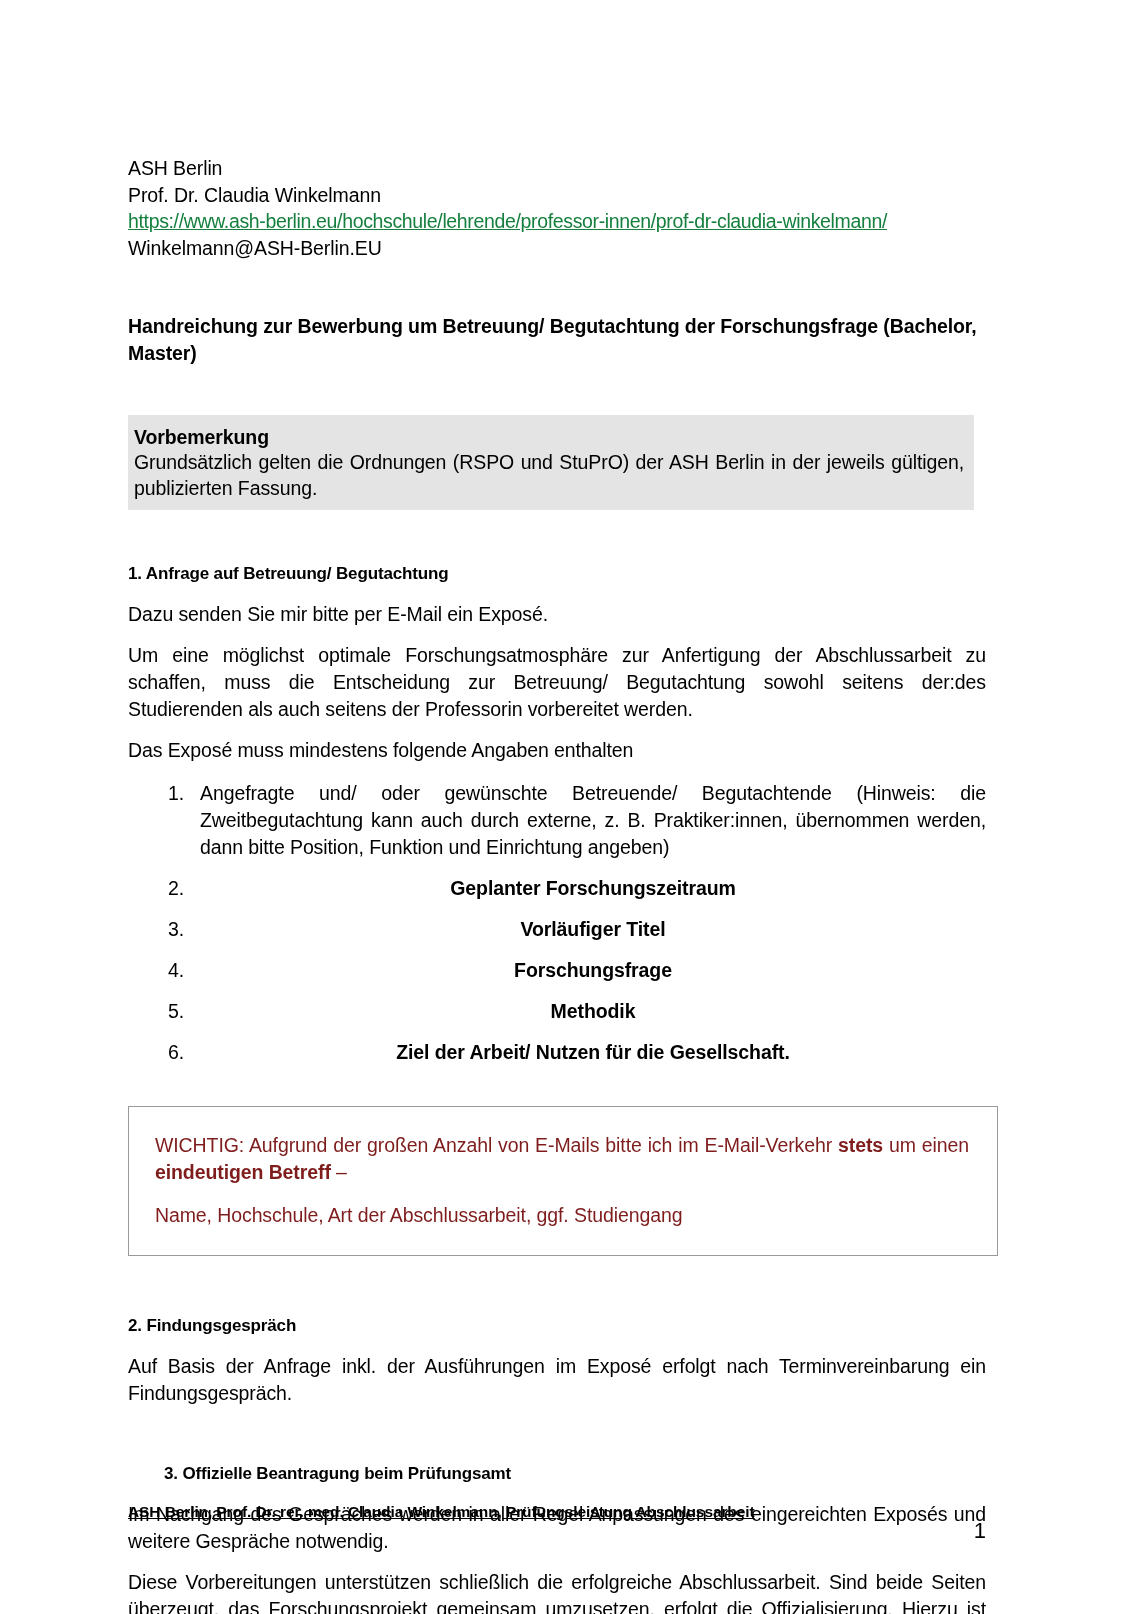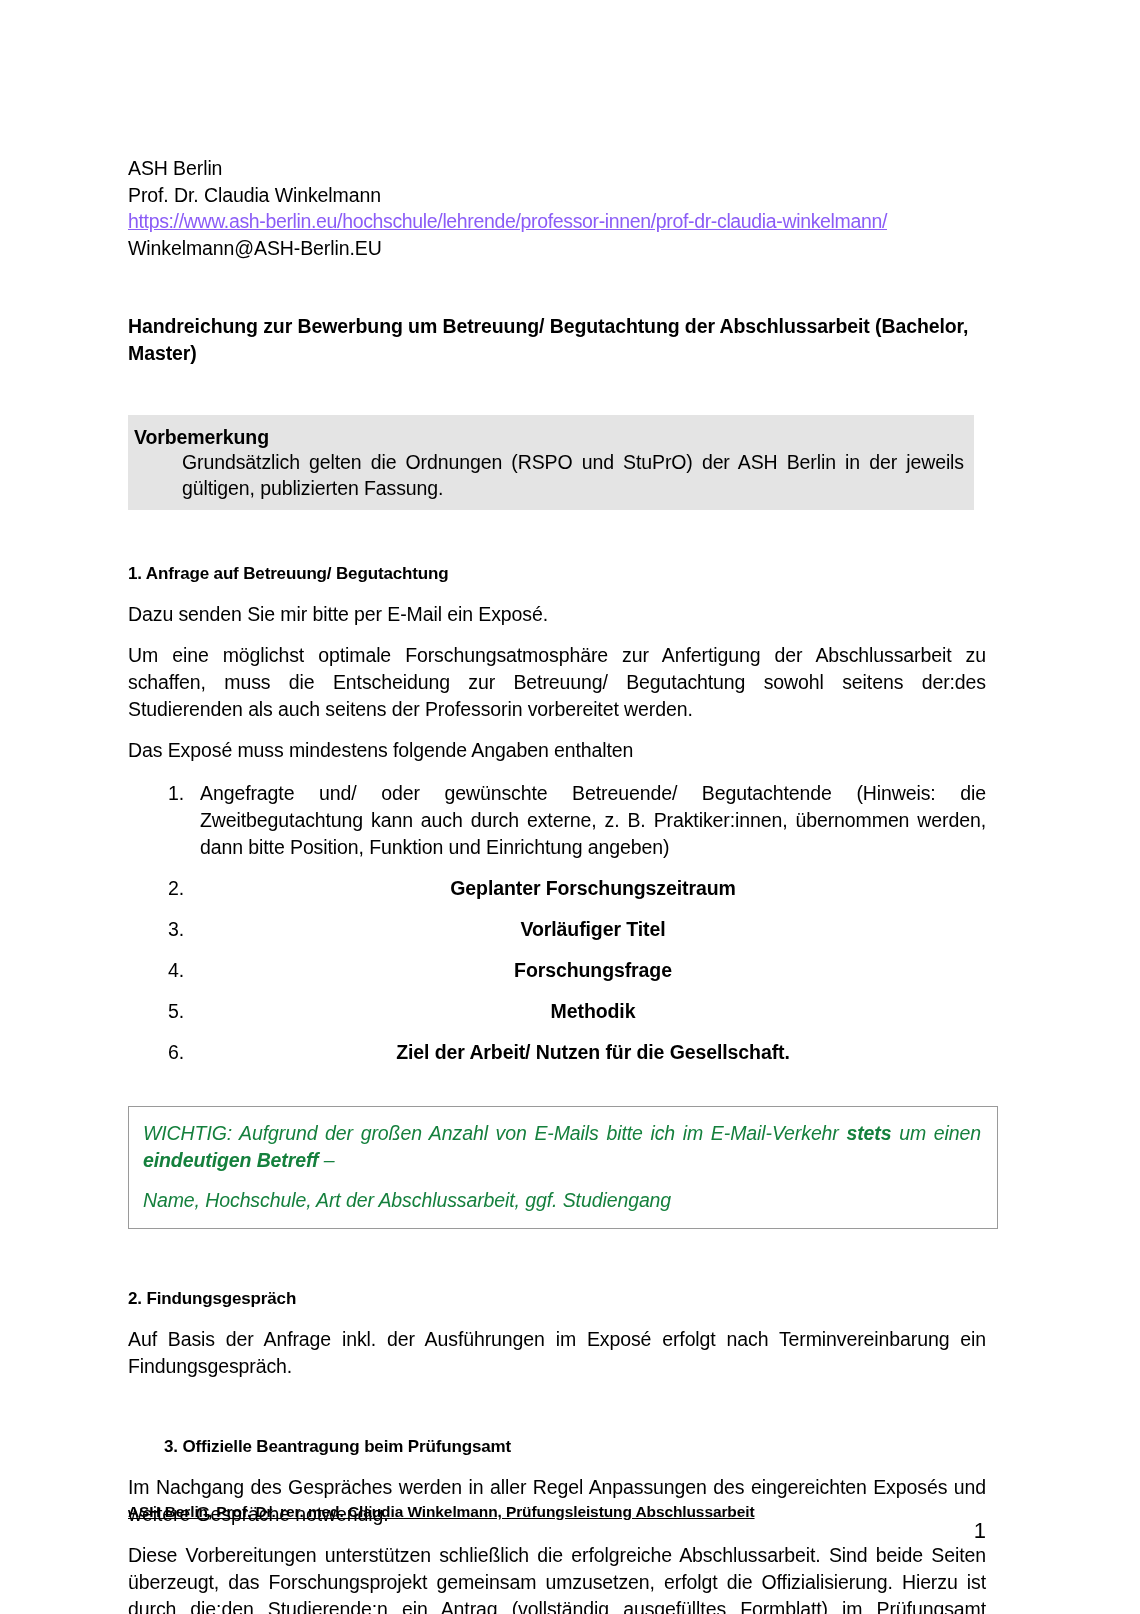--- a/index.html
+++ b/index.html
@@ -30,21 +30,21 @@
   }
 
   
   .addr-line {
     font-size: 19.5px;
     line-height: 26.5px;
     letter-spacing: -0.1px;
     white-space: nowrap;
   }
   .addr-link {
-    color: #8b5cf6;
+    color: #15803d;
     text-decoration: underline;
     font-size: 19.5px;
     line-height: 26.5px;
     letter-spacing: -0.35px;
     display: inline-block;
   }
 
   
   .doc-title {
     margin-top: 52px;
@@ -67,21 +67,20 @@
     font-size: 19.5px;
     font-weight: bold;
     line-height: 25px;
     letter-spacing: -0.1px;
   }
   .gray-box-text {
     font-size: 19.5px;
     line-height: 25.5px;
     letter-spacing: -0.1px;
     text-align: justify;
-    margin-left: 48px;
   }
 
   
   .section-head {
     font-size: 17px;
     font-weight: bold;
     line-height: 26px;
     letter-spacing: -0.15px;
   }
   .sec1-head { margin-top: 51px; }
@@ -129,27 +128,26 @@
   
   .red-box {
     margin-top: 40px;
     border: 1px solid #9a9a9a;
     width: 870px;
     box-sizing: border-box;
     padding: 9px 12px 10px 10px;
     color: #ff0000;
   }
   .red-box p {
-    margin: 4px;
-    font-size: 19.5px;
-    line-height: 27px;
-    letter-spacing: -0.1px;
-    text-align: justify;
-    color: #15803d;
-    font-style: italic;
+    margin: 16px;
+    font-size: 19.5px;
+    line-height: 27px;
+    letter-spacing: -0.1px;
+    text-align: justify;
+    color: #7f1d1d;
   }
   .red-box p.second {
     margin-top: 13px;
     text-align: left;
   }
   .red-box b { font-weight: bold; }
 
   
   .footer {
     position: absolute;
@@ -181,21 +179,21 @@
 
     <div>
       <div class="addr-line">ASH Berlin</div>
       <div class="addr-line">Prof. Dr. Claudia Winkelmann</div>
       <div>
         <a class="addr-link" href="#">https://www.ash-berlin.eu/hochschule/lehrende/professor-innen/prof-dr-claudia-winkelmann/</a>
       </div>
       <div class="addr-line">Winkelmann@ASH-Berlin.EU</div>
     </div>
 
-    <div class="doc-title">Handreichung zur Bewerbung um Betreuung/ Begutachtung der Abschlussarbeit (Bachelor, Master)</div>
+    <div class="doc-title">Handreichung zur Bewerbung um Betreuung/ Begutachtung der Forschungsfrage (Bachelor, Master)</div>
 
     <div class="gray-box">
       <div class="gray-box-title">Vorbemerkung</div>
       <div class="gray-box-text">Grundsätzlich gelten die Ordnungen (RSPO und StuPrO) der ASH Berlin in der jeweils gültigen, publizierten Fassung.</div>
     </div>
 
     <div class="section-head sec1-head">1. Anfrage auf Betreuung/ Begutachtung</div>
     <div class="para nojust">Dazu senden Sie mir bitte per E-Mail ein Exposé.</div>
     <div class="para">Um eine möglichst optimale Forschungsatmosphäre zur Anfertigung der Abschlussarbeit zu schaffen, muss die Entscheidung zur Betreuung/ Begutachtung sowohl seitens der:des Studierenden als auch seitens der Professorin vorbereitet werden.</div>
     <div class="para nojust">Das Exposé muss mindestens folgende Angaben enthalten</div>

